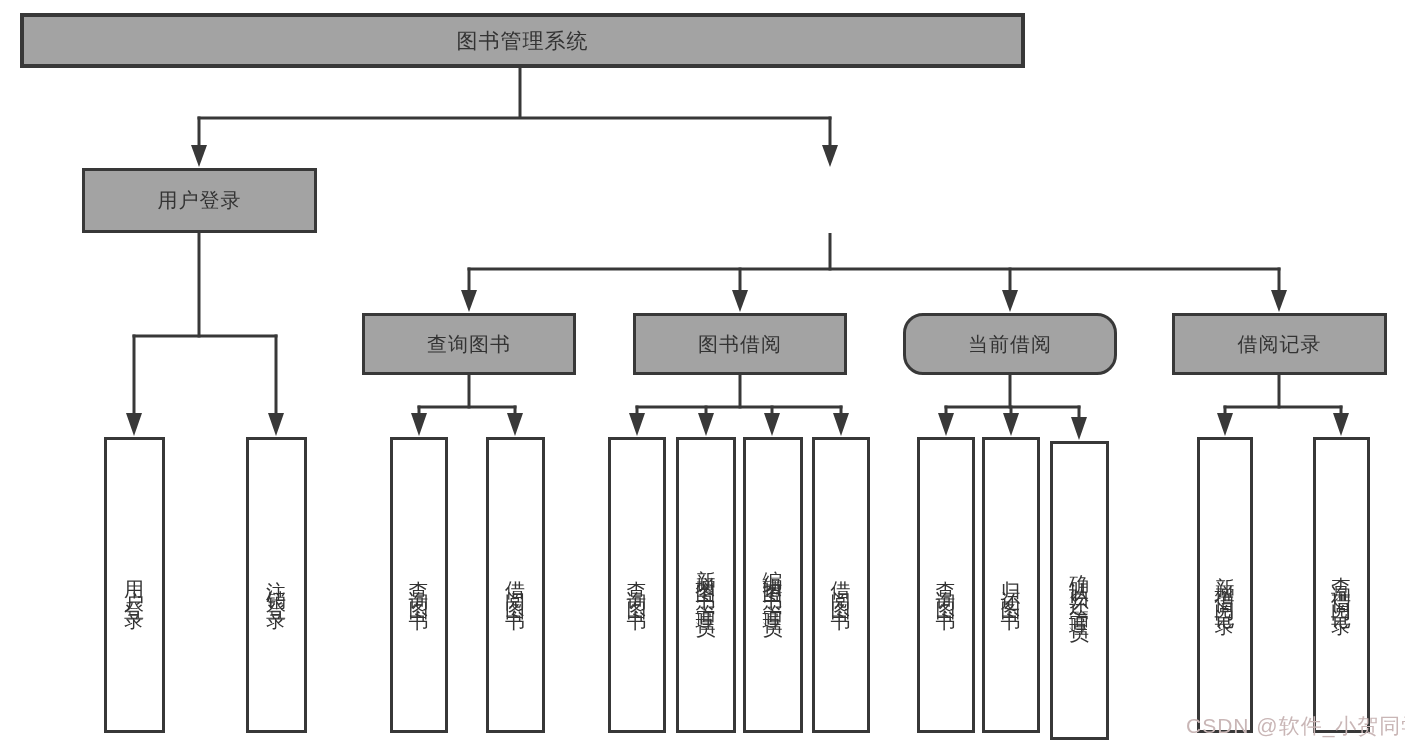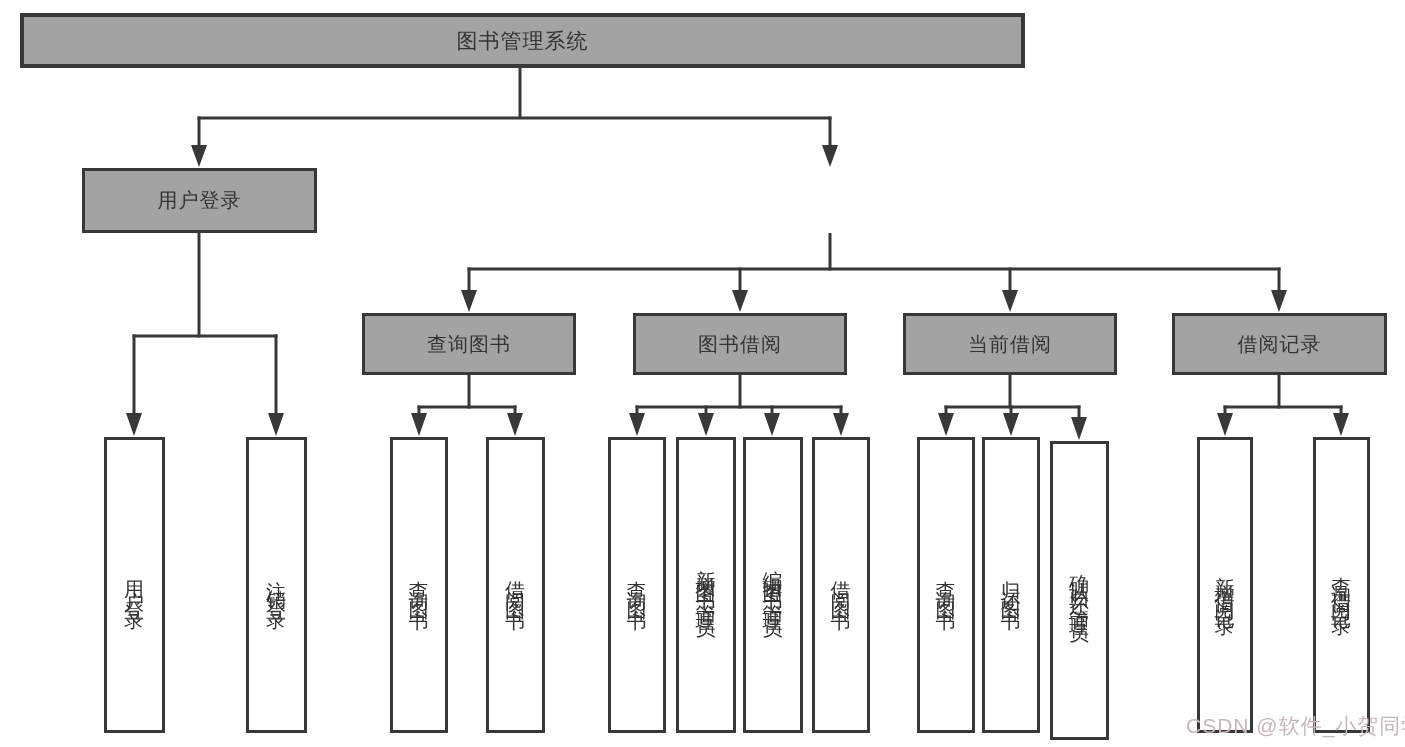--- a/index.html
+++ b/index.html
@@ -128,21 +128,21 @@
       <polygon points="1333,413 1349,413 1341,436"></polygon>
     </g>
   </svg>
 
   <div class="node root" style="left:20px; top:13px; width:1005px; height:55px;">图书管理系统</div>
 
   <div class="node" style="left:82px; top:168px; width:235px; height:65px;">用户登录</div>
 
   <div class="node" style="left:362px; top:313px; width:214px; height:62px;">查询图书</div>
   <div class="node" style="left:633px; top:313px; width:214px; height:62px;">图书借阅</div>
-  <div class="node" style="left:903px; top:313px; width:214px; height:62px;">当前借阅</div>
+  <div class="node" style="left:903px; top:313px; width:214px; height:62px;border-radius:20px;">当前借阅</div>
   <div class="node" style="left:1172px; top:313px; width:215px; height:62px;">借阅记录</div>
 
   <div class="leaf" style="left:104px; top:437px; width:61px; height:296px;">
     <span>用户登录</span>
   </div>
   <div class="leaf" style="left:246px; top:437px; width:61px; height:296px;">
     <span>注销登录</span>
   </div>
 
   <div class="leaf" style="left:390px; top:437px; width:58px; height:296px;">

